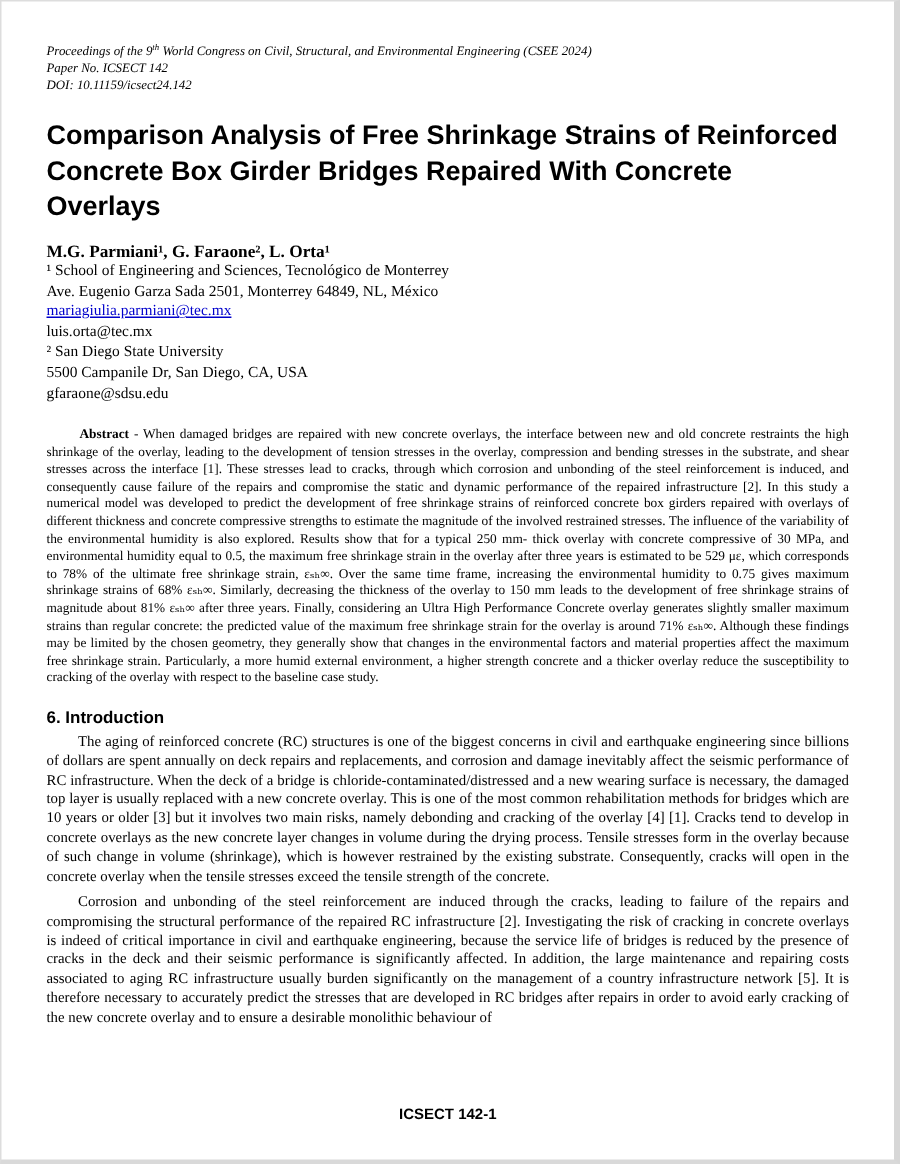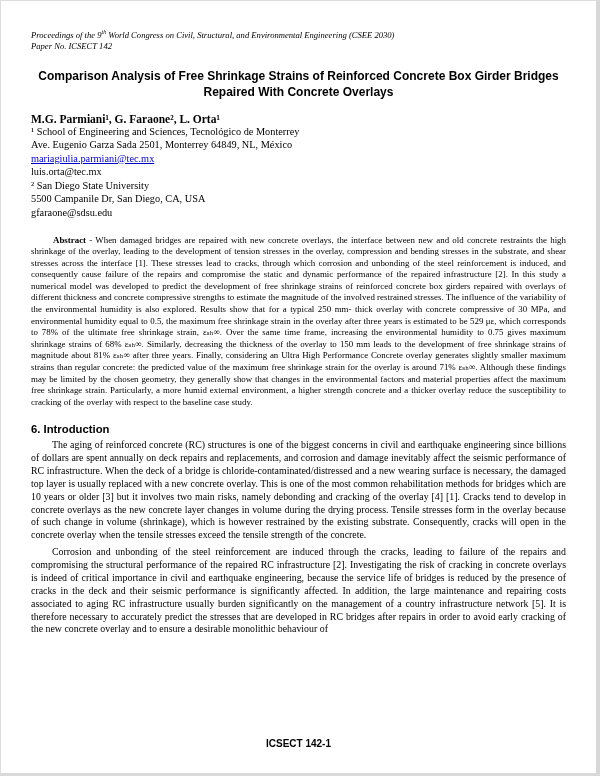--- a/index.html
+++ b/index.html
@@ -21,24 +21,23 @@
   .proc-header {
     font-style: italic;
     font-size: 8.6px;
     line-height: 11px;
     color: #000;
   }
   .proc-header sup { font-size: 0.68em; }
 
   .paper-title {
     margin-top: 17px;
-    text-align: center;
     font-family: "Liberation Sans", "DejaVu Sans", sans-serif;
     font-weight: bold;
-    font-size: 12px;
+    font-size: 18px;
     line-height: 1.32;
     color: #000;
   }
 
   .authors {
     margin-top: 12px;
     text-align: left;
     font-weight: bold;
     font-size: 11.5px;
   }
@@ -97,22 +96,23 @@
     color: #000;
   }
 </style>
 </head>
 <body>
 
 <div class="page">
   <div class="content">
 
     <div class="proc-header">
-      <div><span>Proceedings of the 9</span><sup>th</sup><span> World Congress on Civil, Structural, and Environmental Engineering (CSEE 2030)</span></div>
+      <div><span>Proceedings of the 9</span><sup>th</sup><span> World Congress on Civil, Structural, and Environmental Engineering (CSEE 2024)</span></div>
       <div>Paper No. ICSECT  142</div>
+      <div>DOI: 10.11159/icsect24.142</div>
     </div>
 
     <h1 class="paper-title">Comparison Analysis of Free Shrinkage Strains of Reinforced Concrete Box Girder Bridges Repaired With Concrete Overlays</h1>
 
     <div class="authors">M.G. Parmiani¹, G. Faraone², L. Orta¹</div>
 
     <div class="affiliations">
       <div>¹ School of Engineering and Sciences, Tecnológico de Monterrey</div>
       <div>Ave. Eugenio Garza Sada 2501, Monterrey 64849, NL, México</div>
       <div><a class="email-link">mariagiulia.parmiani@tec.mx</a></div>

